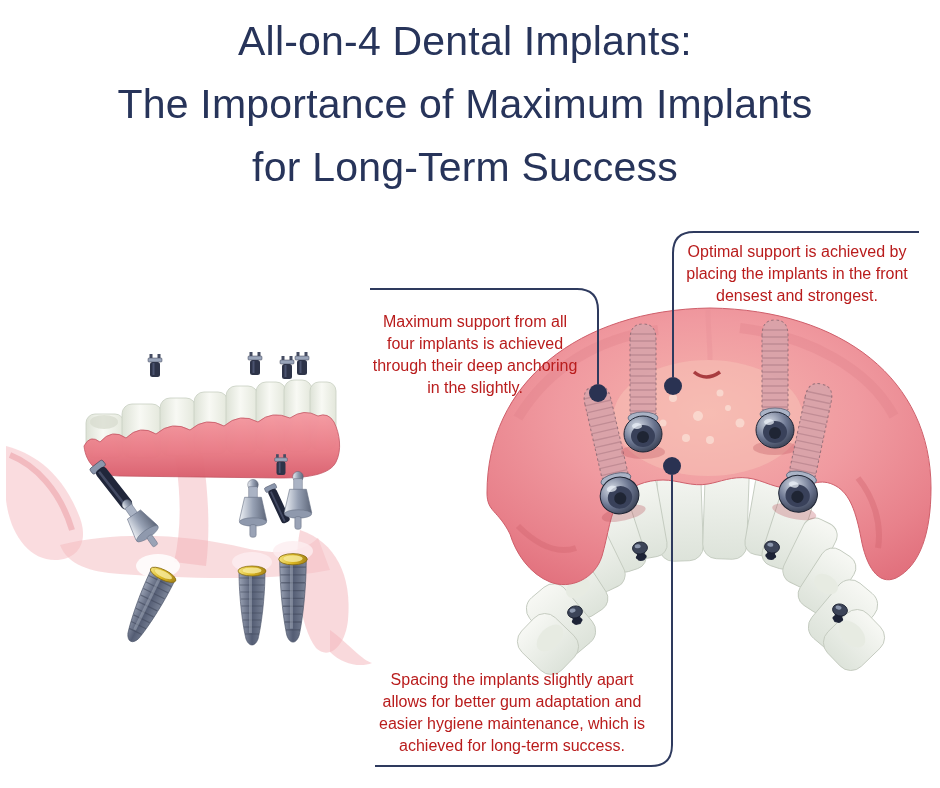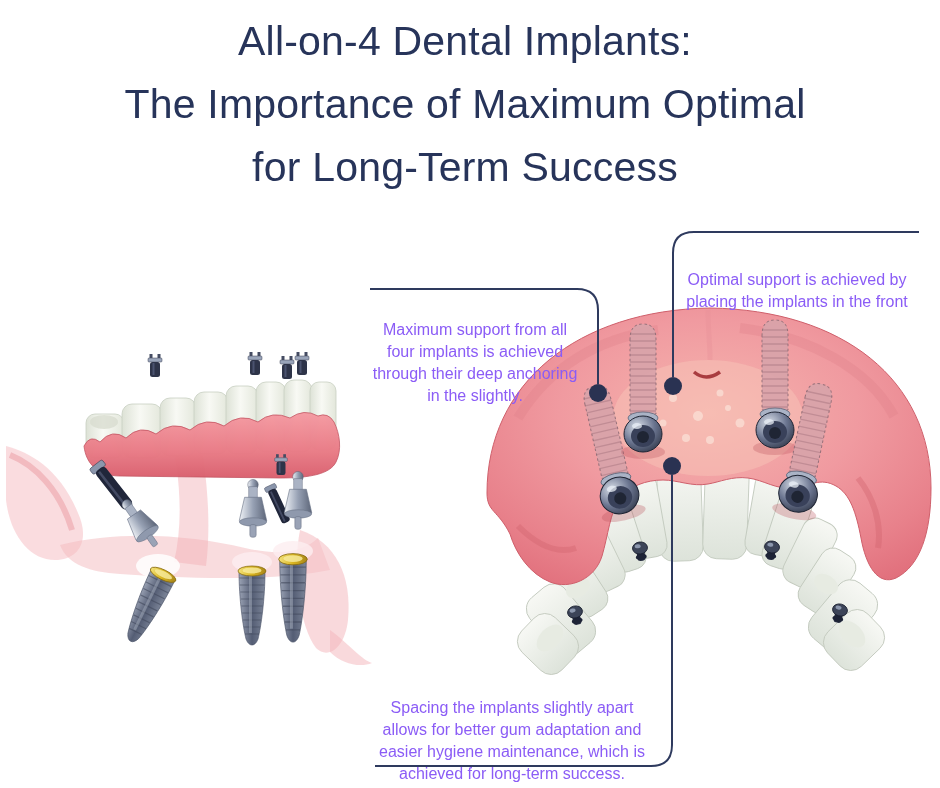--- a/index.html
+++ b/index.html
@@ -6,34 +6,34 @@
   .canvas{
     position:relative;width:940px;height:788px;background:#ffffff;
     font-family:"Liberation Sans","DejaVu Sans",sans-serif;overflow:hidden;
   }
   .title{
     position:absolute;left:0;top:10px;width:930px;text-align:center;
     color:#27345a;font-size:41px;line-height:63px;font-weight:500;
     letter-spacing:0.2px;
   }
   .callout{
-    position:absolute;text-align:center;color:#8b5cf6;
-    font-size:16px;line-height:22px;font-weight:500;z-index:8;margin-top:28px;
+    position:absolute;text-align:center;color:#b91c1c;
+    font-size:16px;line-height:22px;font-weight:500;z-index:8;
   }
   .illus{position:absolute;z-index:2;}
   .connectors{position:absolute;left:0;top:0;z-index:6;pointer-events:none;}
 </style>
 </head>
 <body>
 
 <div class="canvas">
 
   <div class="title">
     <div>All-on-4 Dental Implants:</div>
-    <div>The Importance of Maximum Optimal</div>
+    <div>The Importance of Maximum Implants</div>
     <div>for Long-Term Success</div>
   </div>
 
   <svg class="illus" style="left:0;top:330px" width="380" height="340" viewBox="0 0 380 340">
     <defs>
       <linearGradient id="gumGrad" x1="0" y1="0" x2="0" y2="1">
         <stop offset="0" stop-color="#f59aa2"></stop>
           <stop offset="0.6" stop-color="#e97a85"></stop>
           <stop offset="1" stop-color="#d95f6d"></stop>
       </linearGradient>
@@ -242,30 +242,31 @@
       <path d="M919,232 H694 Q673,232 673,253 V377"></path>
       <path d="M672,475 V745 Q672,766 651,766 H375"></path>
     </g>
     <g fill="#2a3252">
       <circle cx="598" cy="393" r="9"></circle>
       <circle cx="673" cy="386" r="9"></circle>
       <circle cx="672" cy="466" r="9"></circle>
     </g>
   </svg>
 
-  <div class="callout" style="left:352px;top:291px;width:246px">
+  <div class="callout" style="left:352px;top:311px;width:246px">
     <div>Maximum support from all</div>
     <div>four implants is achieved</div>
     <div>through their deep anchoring</div>
     <div>in the slightly.</div>
   </div>
 
   <div class="callout" style="left:674px;top:241px;width:246px">
     <div>Optimal support is achieved by</div>
     <div>placing the implants in the front</div>
+    <div>densest and strongest.</div>
   </div>
 
   <div class="callout" style="left:359px;top:669px;width:306px">
     <div>Spacing the implants slightly apart</div>
     <div>allows for better gum adaptation and</div>
     <div>easier hygiene maintenance, which is</div>
     <div>achieved for long-term success.</div>
   </div>
 
 </div>

